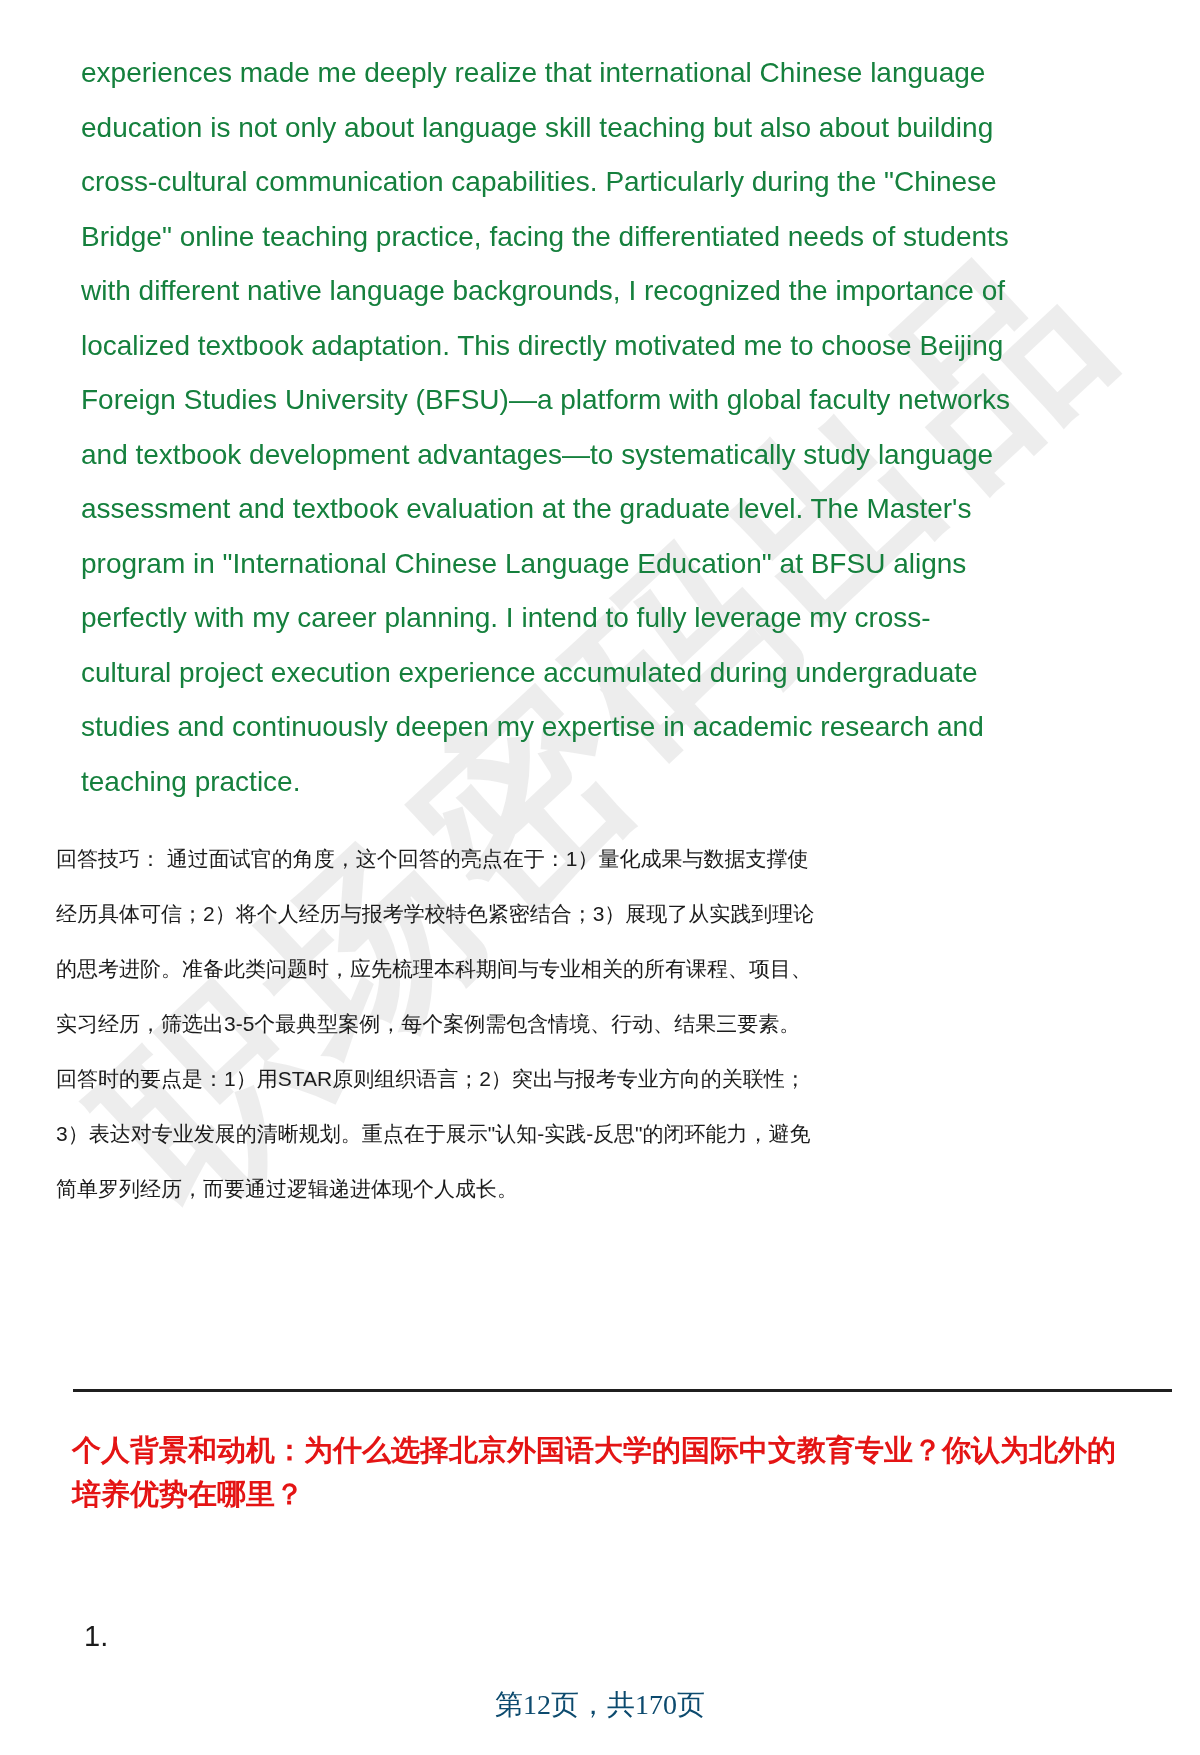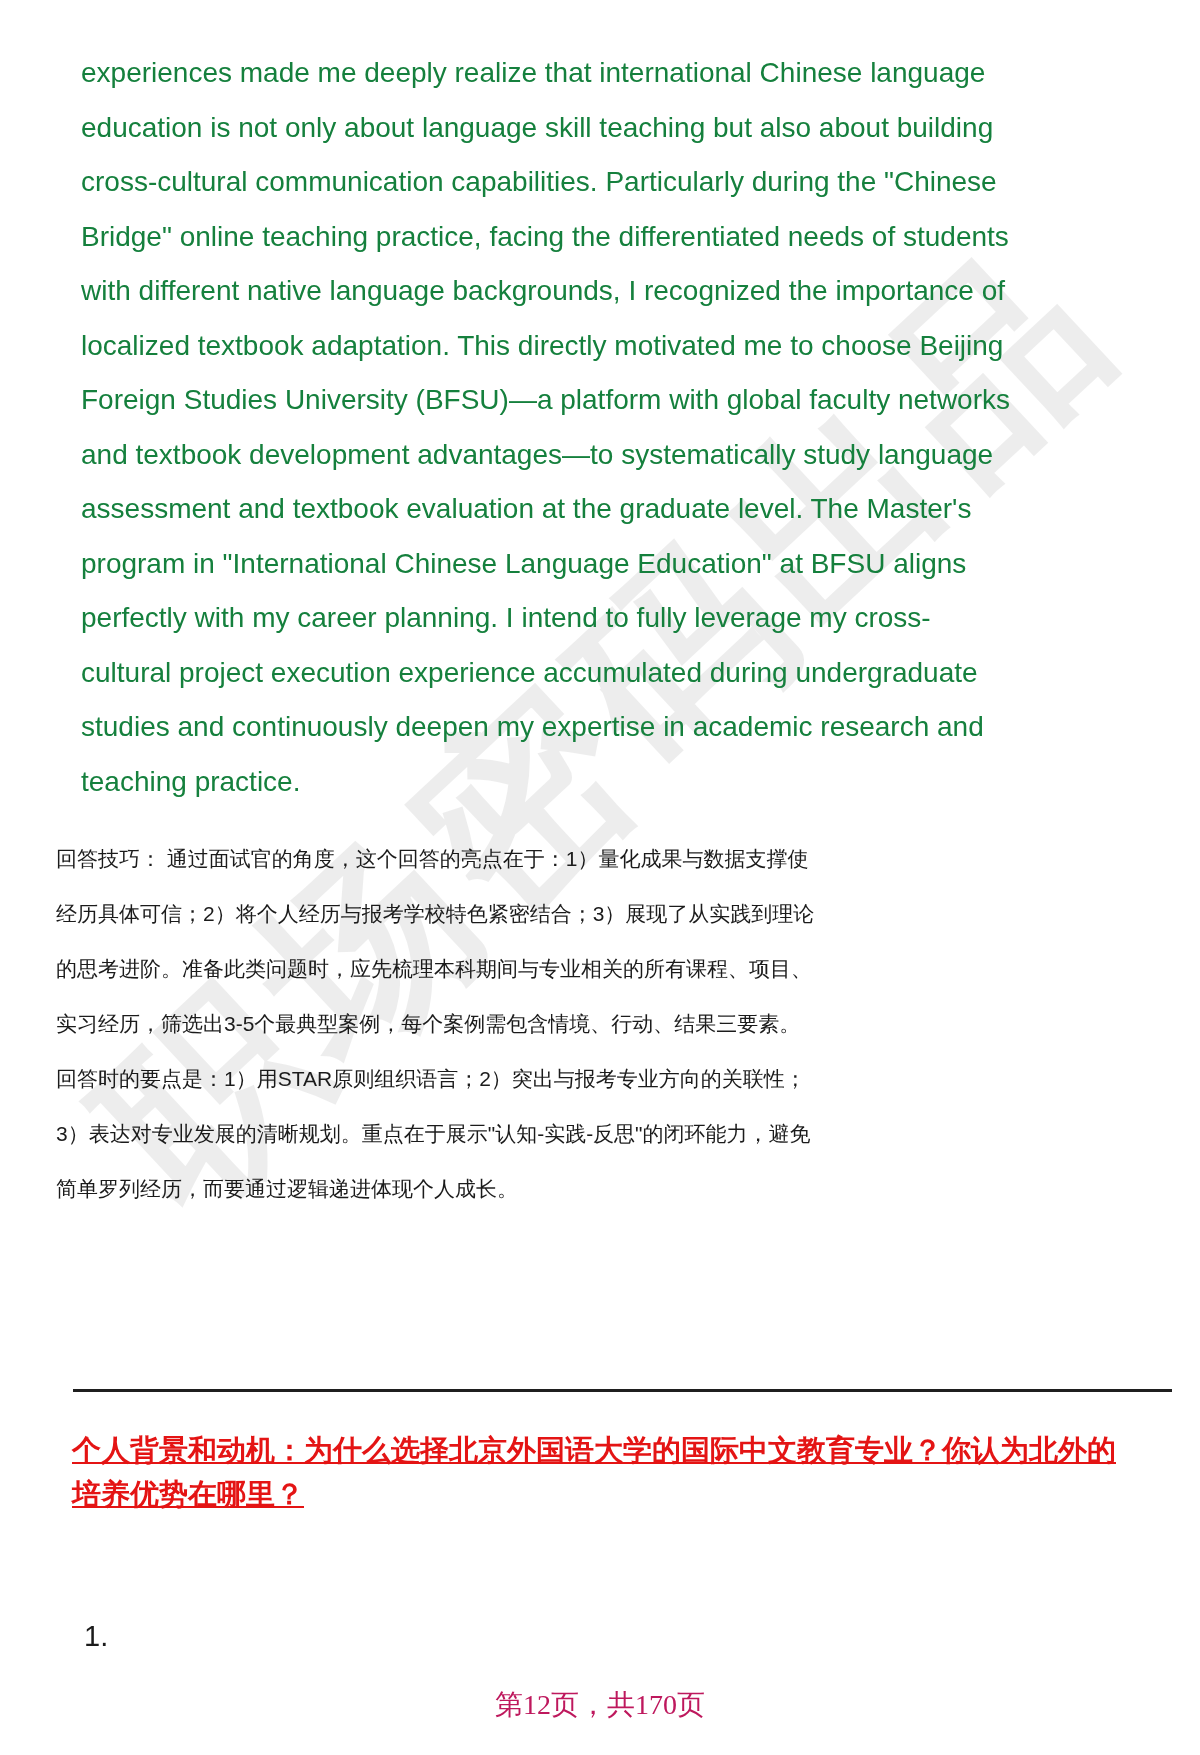--- a/index.html
+++ b/index.html
@@ -61,21 +61,20 @@
   .q-heading {
     position: absolute;
     top: 1428px;
     left: 72px;
     width: 1110px;
     font-size: 29px;
     font-weight: bold;
     line-height: 44px;
     white-space: pre-line;
     color: var(--heading-red, #e41414);
-    text-decoration: underline;
   }
   .q-sub {
     position: absolute;
     top: 1547px;
     left: 72px;
     font-size: 29px;
     font-weight: bold;
     color: var(--heading-red, #e41414);
   }
   .exam-item {
@@ -89,21 +88,21 @@
     color: #1b1b1b;
   }
   .exam-item .num { flex: 0 0 42px; }
   .footer {
     position: absolute;
     top: 1686px;
     left: 0;
     width: 100%;
     text-align: center;
     font-size: 28px;
-    color: #be185d;
+    color: #0c4a6e;
     font-family: "Liberation Serif", serif;
   }
 </style>
 </head>
 <body>
 
 <div class="page">
 
   <div class="watermark">职场密码出品</div>
 

